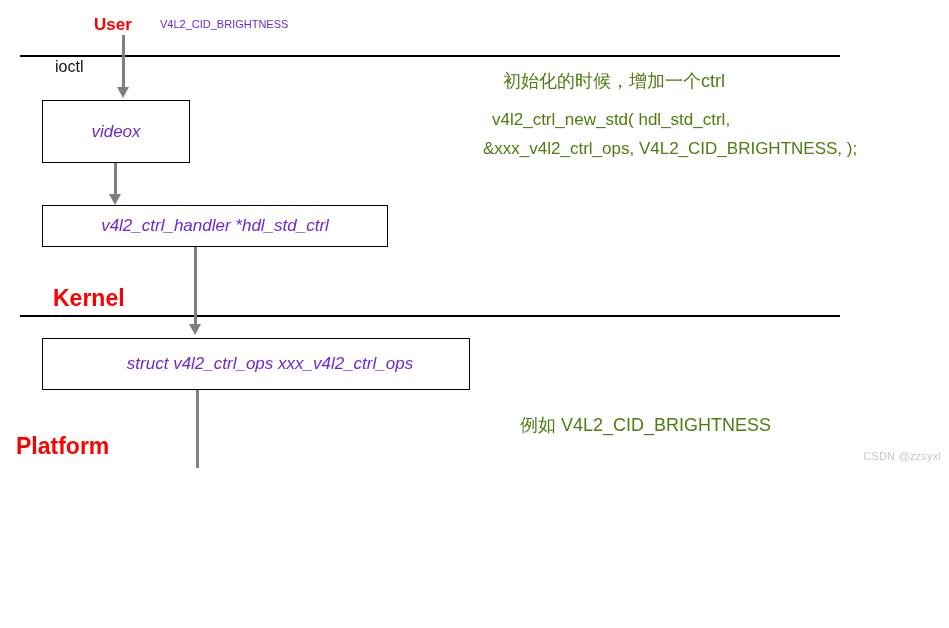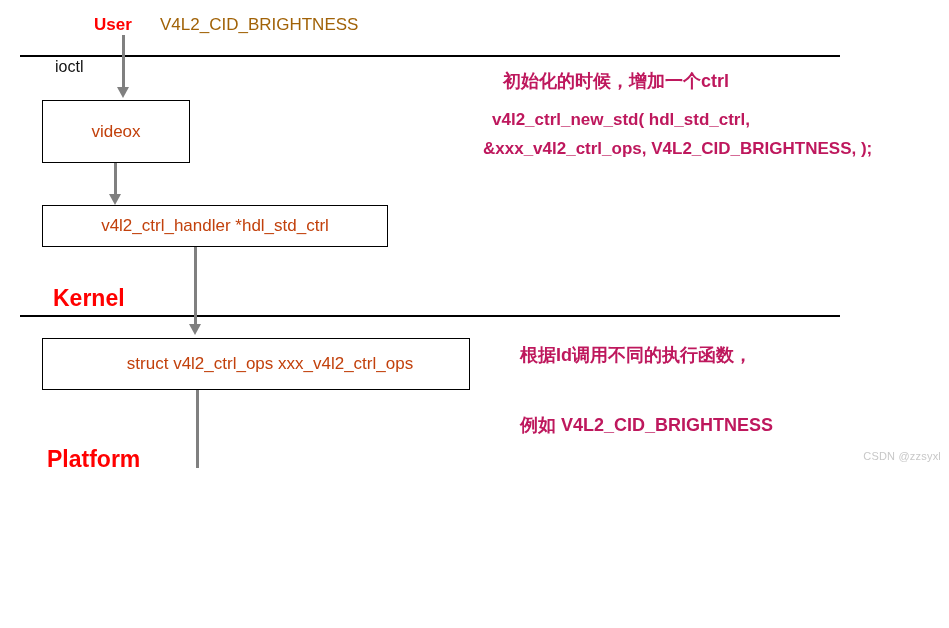--- a/index.html
+++ b/index.html
@@ -46,39 +46,40 @@
     color: #ff0000;
     font-weight: bold;
     font-size: 17px;
     line-height: 21px;
     white-space: nowrap;
   }
   .title-ctrl {
     position: absolute;
     left: 160px;
     top: 14px;
-    color: #a16207;
-    font-size: 17px;
+    color: #6d28d9;
+    font-size: 11px;
     line-height: 21px;
     white-space: nowrap;
   }
 
   
   .box {
     position: absolute;
     box-sizing: border-box;
     background: #ffffff;
     border: 1.6px solid #000000;
     display: flex;
     align-items: center;
     justify-content: center;
     font-size: 17px;
-    color: #c2410c;
+    color: #6d28d9;
     white-space: nowrap;
     z-index: 3;
+    font-style: italic;
   }
 
   
   .arrow-stem {
     position: absolute;
     width: 3px;
     background: #808080;
     z-index: 2;
   }
   .arrow-head {
@@ -87,23 +88,22 @@
     height: 0;
     border-left: 6px solid transparent;
     border-right: 6px solid transparent;
     border-top: 11px solid #808080;
     z-index: 2;
   }
 
   
   .annotation {
     position: absolute;
-    color: #be185d;
+    color: #4d7c0f;
     white-space: nowrap;
-    font-weight: bold;
   }
   .anno-cjk {
     font-size: 18px;
     line-height: 30px;
   }
   .anno-code {
     font-size: 17px;
     line-height: 29px;
   }
 
@@ -133,21 +133,21 @@
 
   <div class="title-user">User</div>
   <div class="title-ctrl">V4L2_CID_BRIGHTNESS</div>
 
   <div class="divider" style="top:55px;"></div>
   <div class="divider" style="top:315px;"></div>
   <div class="divider" style="top:468px;"></div>
   <div class="divider" style="top:606px;"></div>
 
   <div class="layer-label" style="left:53px; top:288px;">Kernel</div>
-  <div class="layer-label" style="left:47px; top:436px;margin-top:13px;">Platform</div>
+  <div class="layer-label" style="left:16px; top:436px;">Platform</div>
   <div class="layer-label" style="left:27px; top:572px;">Hardware</div>
 
   <div class="arrow-stem" style="left:122px; top:35px; height:54px;"></div>
   <div class="arrow-head" style="left:117px; top:87px;"></div>
   <div class="edge-label" style="left:55px; top:58px;">ioctl</div>
 
   <div class="box" style="left:42px; top:100px; width:148px; height:63px;">videox</div>
 
   <div class="arrow-stem" style="left:114px; top:163px; height:33px;"></div>
   <div class="arrow-head" style="left:109px; top:194px;"></div>
@@ -160,18 +160,17 @@
   <div class="box" style="left:42px; top:338px; width:428px; height:52px;padding-left:28px;">struct v4l2_ctrl_ops xxx_v4l2_ctrl_ops</div>
 
   <div class="arrow-stem" style="left:196px; top:390px; height:132px;"></div>
   <div class="arrow-head" style="left:191px; top:520px;"></div>
 
 
   <div class="annotation anno-cjk" style="left:503px; top:66px;">初始化的时候，增加一个ctrl</div>
   <div class="annotation anno-code" style="left:492px; top:105px;">v4l2_ctrl_new_std( hdl_std_ctrl,</div>
   <div class="annotation anno-code" style="left:483px; top:134px;">&amp;xxx_v4l2_ctrl_ops, V4L2_CID_BRIGHTNESS, );</div>
 
-  <div class="annotation anno-cjk" style="left:520px; top:340px;">根据Id调用不同的执行函数，</div>
   <div class="annotation anno-cjk" style="left:520px; top:371px;margin-top:39px;">例如 V4L2_CID_BRIGHTNESS</div>
 
   <div class="watermark">CSDN @zzsyxl</div>
 
 </div>
 
 </body></html>

